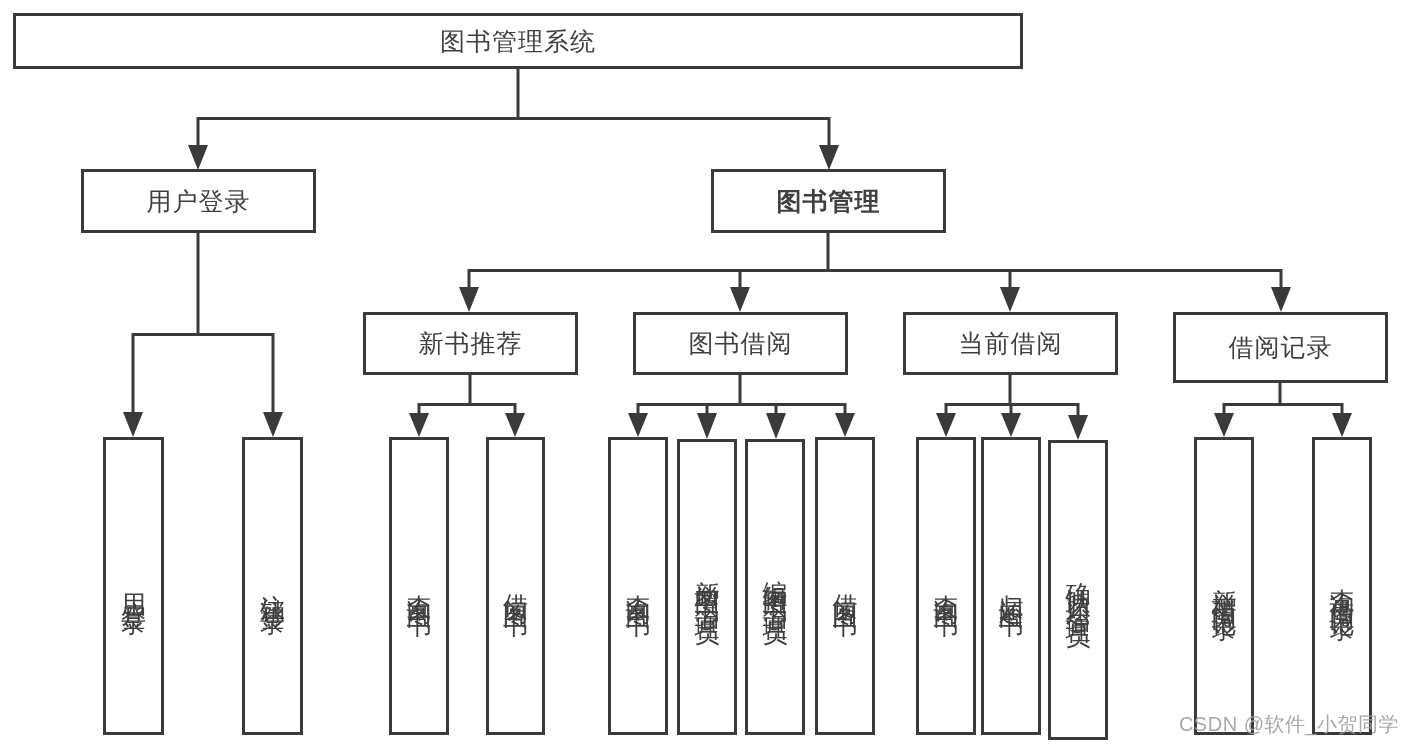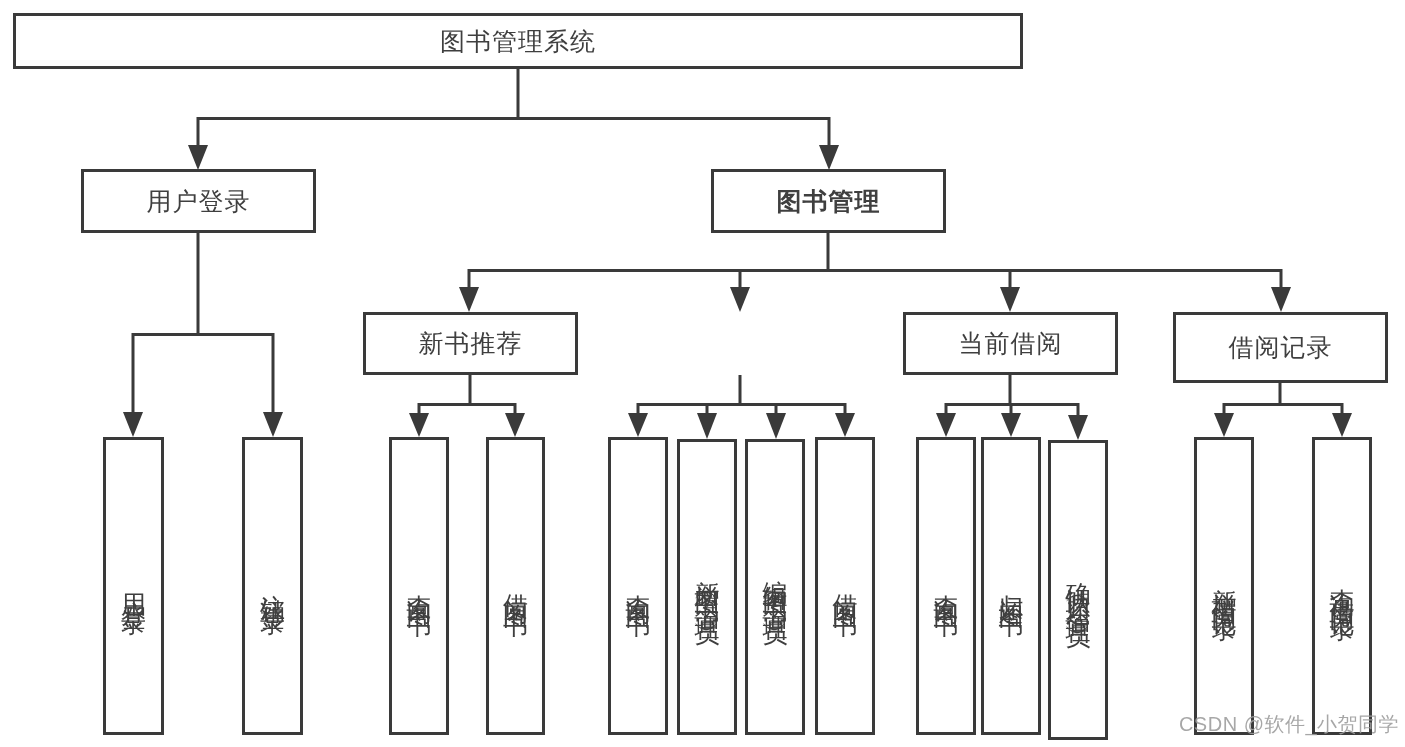--- a/index.html
+++ b/index.html
@@ -131,20 +131,23 @@
   <div class="node box-h" style="left:81px; top:169px; width:235px; height:64px;">
     <span>用户登录</span>
   </div>
   <div class="node box-h" style="left:711px; top:169px; width:235px; height:64px;font-weight:bold;">
     <span>图书管理</span>
   </div>
 
   <div class="node box-h" style="left:363px; top:312px; width:215px; height:63px;">
     <span>新书推荐</span>
   </div>
+  <div class="node box-h" style="left:633px; top:312px; width:215px; height:63px;">
+    <span>图书借阅</span>
+  </div>
   <div class="node box-h" style="left:903px; top:312px; width:215px; height:63px;">
     <span>当前借阅</span>
   </div>
   <div class="node box-h" style="left:1173px; top:312px; width:215px; height:71px;">
     <span>借阅记录</span>
   </div>
 
   <div class="node box-v" style="left:103px; top:437px; width:61px; height:298px;">
     <span class="vtext">用户登录</span>
   </div>

